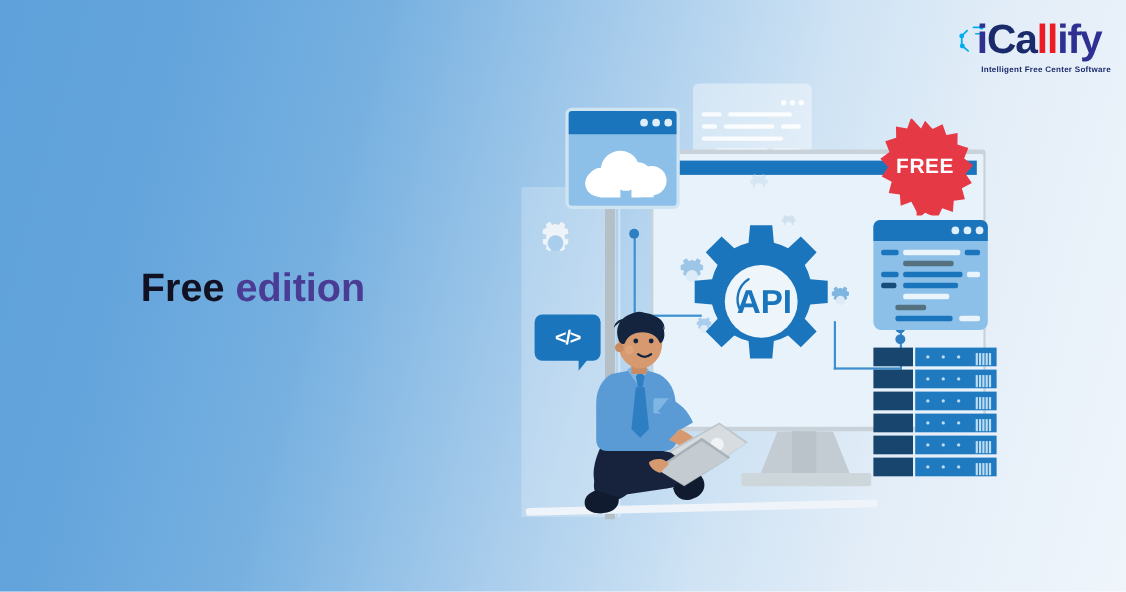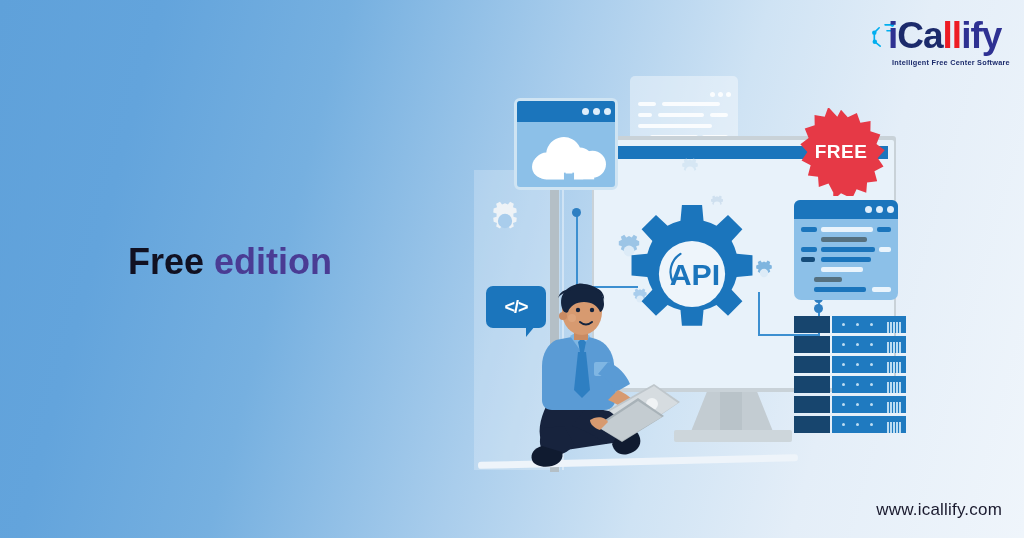--- a/index.html
+++ b/index.html
@@ -464,15 +464,14 @@
       <path d="M30 10 L44 10" stroke="#00AEEF" stroke-width="3.2" fill="none" stroke-linecap="round"></path>
       <circle cx="45" cy="10" r="4.2" fill="#00AEEF"></circle>
       <path d="M34 22 L46 22" stroke="#00AEEF" stroke-width="3" fill="none" stroke-linecap="round"></path>
     </svg>
     <div id="logo-wordmark">
       <span class="lg-i">i</span><span class="lg-c">C</span><span class="lg-a">a</span><span class="lg-ll">ll</span><span class="lg-i2">i</span><span class="lg-f">f</span><span class="lg-y">y</span>
     </div>
     <div id="logo-tagline">Intelligent Free Center Software</div>
   </div>
 
-  <div id="site-url">www.icallify.com</div>
 
 </div>
 
 </body></html>

